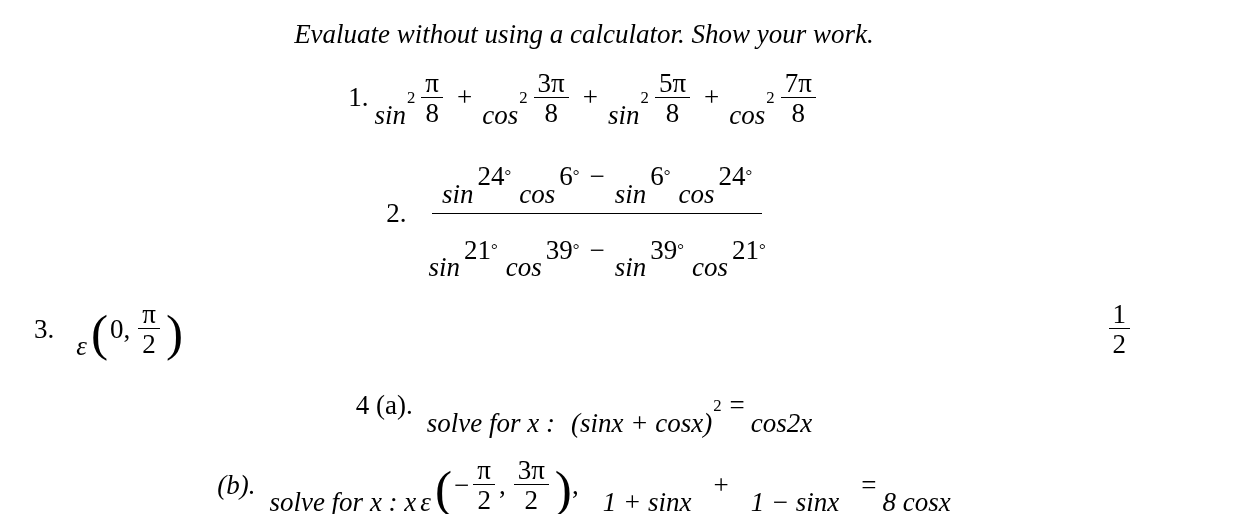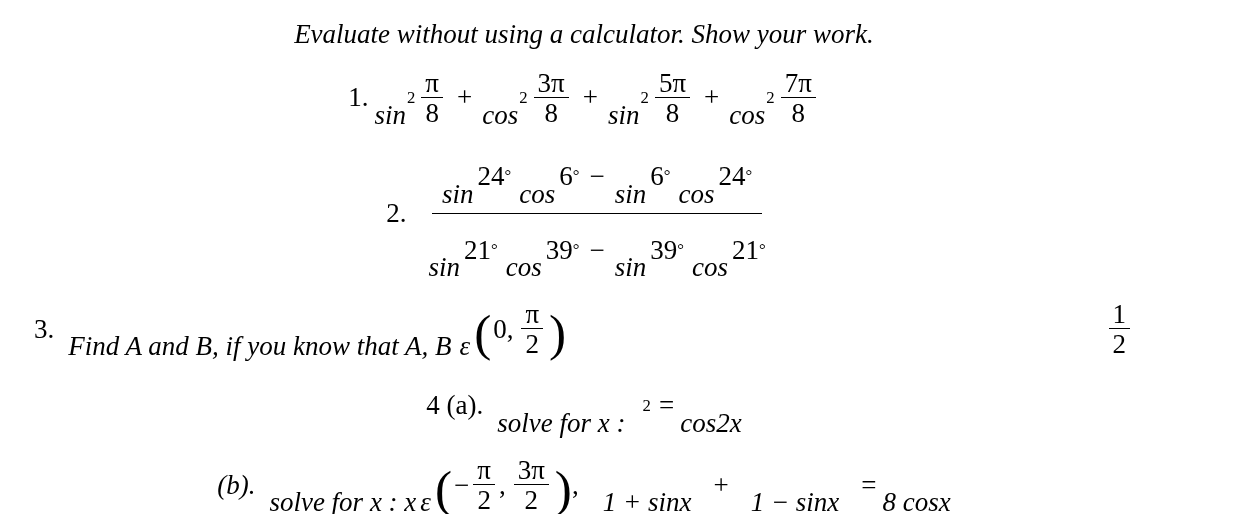--- a/index.html
+++ b/index.html
@@ -192,21 +192,20 @@
           <span class="num">21</span>
           <sup class="deg">°</sup>
       </span>
     </span>
   </div>
 
   <div class="row" id="row3">
     <span class="left">
       <span class="label num">3.</span>
       <span class="gap"></span>
-      <span class="fn-it">Find A and B,  if you know that A,  B</span>
       <span class="gap"></span>
       <span class="fn-it">ε</span>
       <span class="gap-sm"></span>
       <span class="lp">(</span>
       <span class="num">0</span>
       <span class="num">,</span>
       <span class="gap-sm"></span>
       <span class="frac">
         <span class="fn">π</span>
         <span class="fd">2</span>
@@ -221,20 +220,21 @@
       </span>
     </span>
   </div>
 
   <div class="row">
     <span class="label num" style="">4 (a).</span>
     <span class="gap"></span>
     <span class="fn-it">solve for x :</span>
     <span class="gap"></span>
     <span class="gap"></span>
+    <span class="fn-it">(sinx + cosx)</span>
       <sup class="exp">2</sup>
     <span class="op-tight">=</span>
     <span class="fn-it">cos2x</span>
   </div>
 
   <div class="row">
     <span class="label" style="font-style:italic;">(b).</span>
     <span class="gap"></span>
     <span class="fn-it">solve for x : x</span>
     <span class="gap-sm"></span>

